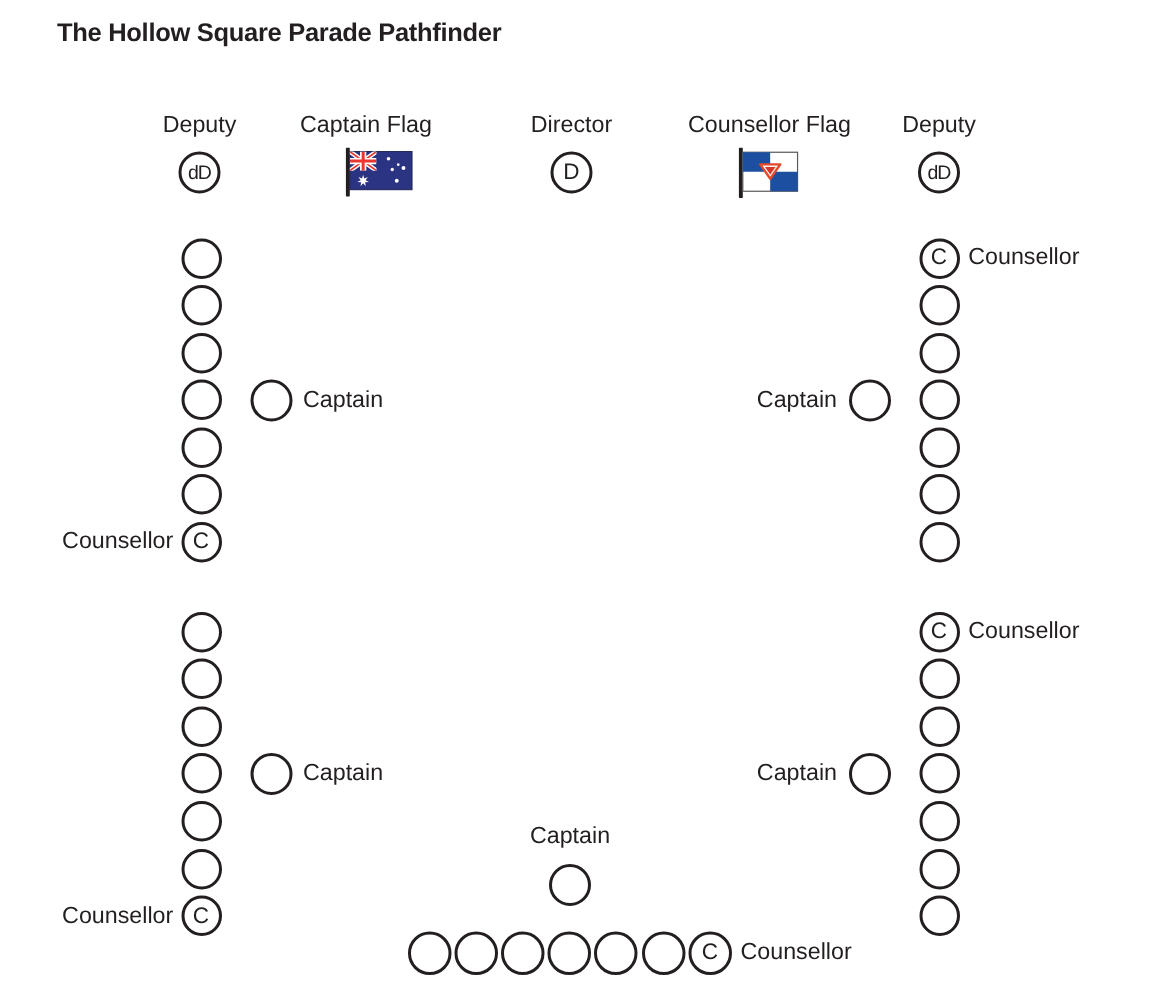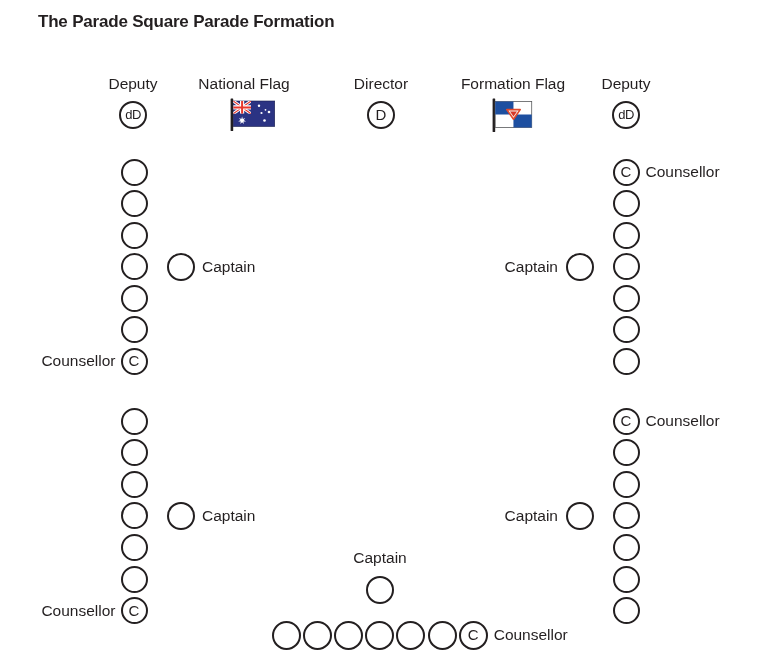--- a/index.html
+++ b/index.html
@@ -57,24 +57,24 @@
   .anchor-center { transform: translate(-50%, -50%); }
   .flag-wrap {
     position: absolute;
     line-height: 0;
   }
 </style>
 </head>
 <body>
 
 <div id="stage">
-  <h1 id="title">The Parade Square Parade Formation</h1>
+  <h1 id="title">The Hollow Square Parade Pathfinder</h1>
 <div class="lbl anchor-center" style="left: 133px; top: 84px;">Deputy</div>
     <div class="pcircle two-letter" style="width: 28px; height: 28px; left: 119px; top: 101px;">dD</div>
-    <div class="lbl anchor-center" style="left: 244px; top: 84px;">National Flag</div>
+    <div class="lbl anchor-center" style="left: 244px; top: 84px;">Captain Flag</div>
     <div class="flag-wrap" style="left: 230px; top: 98px;"><svg width="46" height="34" viewBox="0 0 46 34">
     <rect x="0.6" y="0.5" width="2.6" height="32.5" rx="0.5" fill="#231f20"></rect>
     <rect x="3.2" y="3" width="41.5" height="25.5" fill="#2b3383" stroke="#1a1f4d" stroke-width="0.6"></rect>
     <clipPath id="canton">
           <rect x="3.2" y="3" width="17.8" height="12.8"></rect>
         </clipPath>
     <g clip-path="url(#canton)">
       <path d="M3.2 3 L21 15.8 M21 3 L3.2 15.8" stroke="#ffffff" stroke-width="3" fill="none"></path>
       <path d="M3.2 3 L21 15.8 M21 3 L3.2 15.8" stroke="#e8372c" stroke-width="1.1" fill="none"></path>
       <path d="M12.1 3 V15.8 M3.2 9.4 H21" stroke="#ffffff" stroke-width="4.2" fill="none"></path>
@@ -82,21 +82,21 @@
     </g>
     <polygon fill="#ffffff" points="12.1,18.5 12.84,20.97 15.23,20.01 13.76,22.12 16.0,23.39 13.43,23.56 13.84,26.11 12.1,24.2 10.36,26.11 10.77,23.56 8.2,23.39 10.44,22.12 8.97,20.01 11.36,20.97"></polygon>
     <circle cx="29" cy="7.8" r="1.2" fill="#ffffff"></circle>
     <circle cx="39" cy="14" r="1.3" fill="#ffffff"></circle>
     <circle cx="31.5" cy="15" r="1.1" fill="#ffffff"></circle>
     <circle cx="34.5" cy="22.5" r="1.3" fill="#ffffff"></circle>
     <circle cx="35.5" cy="11.8" r="0.9" fill="#ffffff"></circle>
   </svg></div>
     <div class="lbl anchor-center" style="left: 381px; top: 84px;">Director</div>
     <div class="pcircle" style="width: 28px; height: 28px; left: 367px; top: 101px;">D</div>
-    <div class="lbl anchor-center" style="left: 513px; top: 84px;">Formation Flag</div>
+    <div class="lbl anchor-center" style="left: 513px; top: 84px;">Counsellor Flag</div>
     <div class="flag-wrap" style="left: 492px; top: 98px;"><svg width="42" height="35" viewBox="0 0 42 35">
     <rect x="0.6" y="0.5" width="2.6" height="33.5" rx="0.5" fill="#231f20"></rect>
     <rect x="3.2" y="3.5" width="36.5" height="26" fill="#ffffff" stroke="#58595b" stroke-width="0.8"></rect>
     <rect x="3.2" y="3.5" width="18.25" height="13" fill="#1d4fa0"></rect>
     <rect x="21.45" y="16.5" width="18.25" height="13" fill="#1d4fa0"></rect>
     <path d="M14.8 11.6 L28.2 11.6 L21.5 21.2 Z" fill="#f7f3ef" stroke="#e2492c" stroke-width="1.6" stroke-linejoin="round"></path>
     <path d="M18 13.4 L25 13.4 L21.5 18.4 Z" fill="#d5382a"></path>
   </svg></div>
     <div class="lbl anchor-center" style="left: 626px; top: 84px;">Deputy</div>
     <div class="pcircle two-letter" style="width: 28px; height: 28px; left: 612px; top: 101px;">dD</div>

